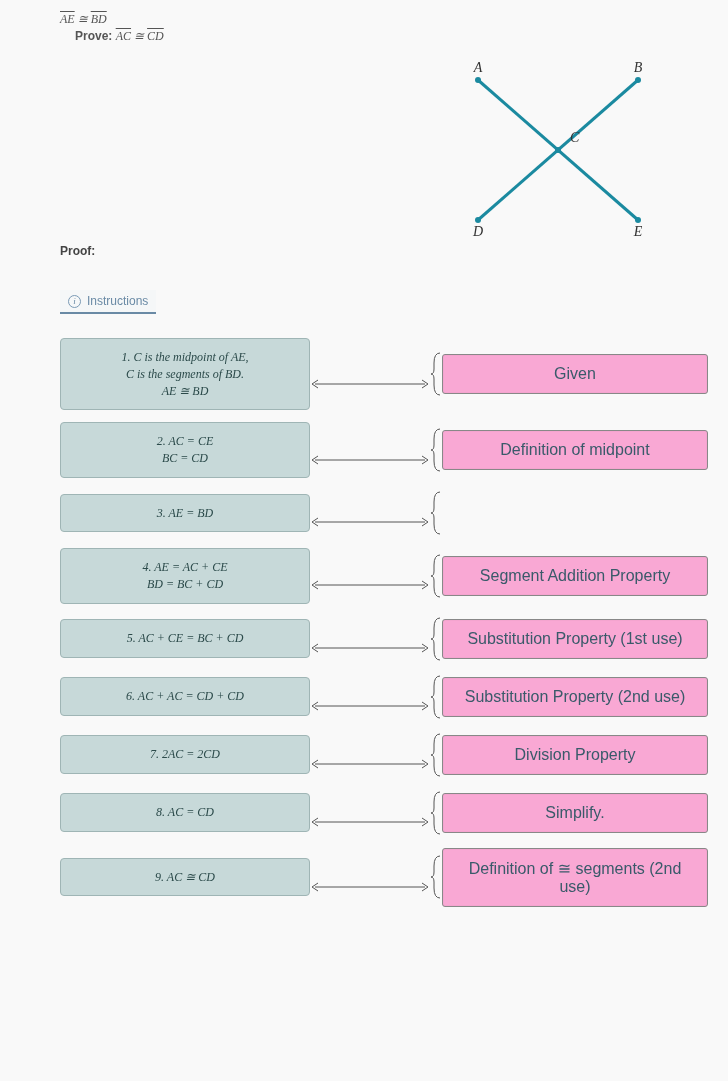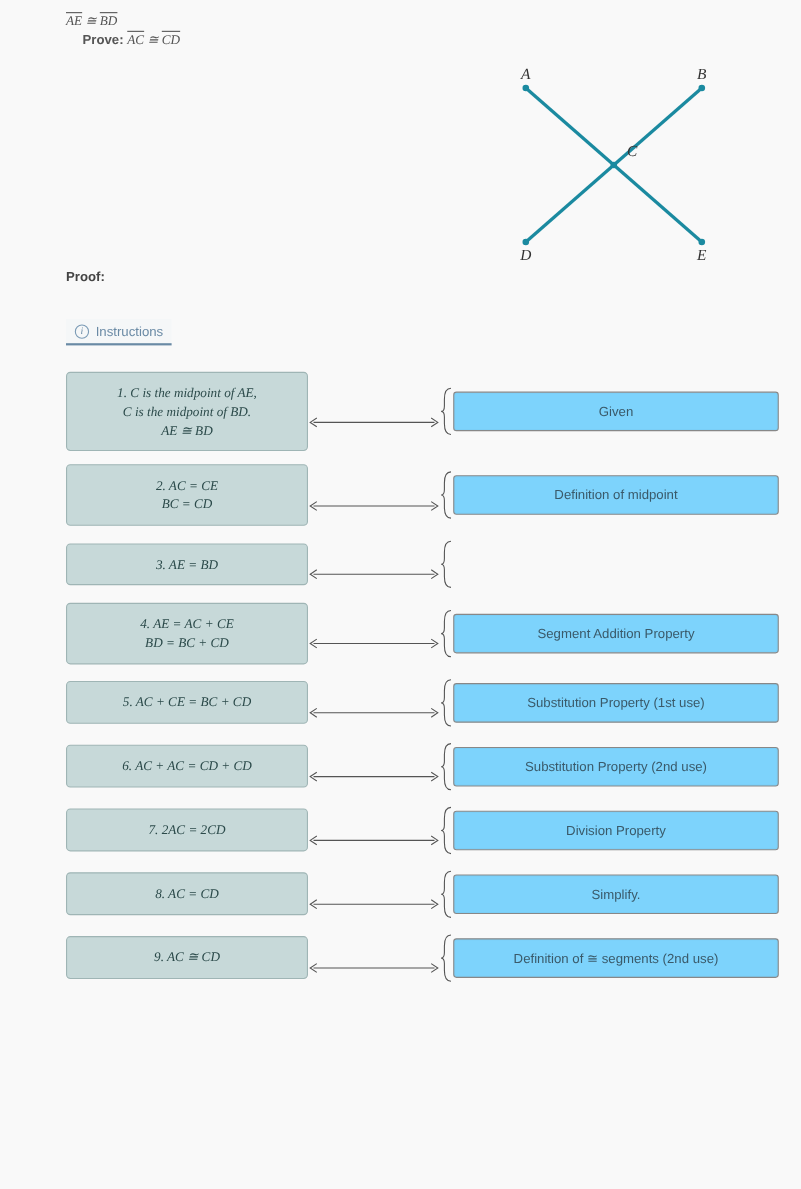--- a/index.html
+++ b/index.html
@@ -73,21 +73,21 @@
     font-family: serif;
     color: #6a8aa5;
   }
 
   .proof-rows { display: flex; flex-direction: column; gap: 12px; }
   .row {
     display: flex;
     align-items: center;
   }
   .statement-box {
-    width: 220px;
+    width: 250px;
     background: #c7d9d9;
     border: 1px solid #9fb5b5;
     border-radius: 4px;
     padding: 10px 8px;
     font-size: 12px;
     color: #2b4a4a;
     text-align: center;
     line-height: 1.4;
     font-family: "Times New Roman", serif;
     font-style: italic;
@@ -102,23 +102,23 @@
   .bracket {
     flex: 0 0 12px;
     height: 46px;
     position: relative;
   }
   .bracket svg { width: 12px; height: 100%; }
   .reason-box {
     flex: 1;
     border: 1px solid #888;
     border-radius: 3px;
-    background: #7dd3fc;
+    background: #f9a8d4;
     padding: 10px 8px;
-    font-size: 12px;
+    font-size: 16px;
     color: #3a5a6a;
     text-align: center;
     box-shadow: 0 0 0 1px rgba(0,0,0,0.02) inset;
   }
   .math { font-family: "Times New Roman", serif; font-style: italic; }
 </style>
 </head>
 <body>
 
 <div class="page">
@@ -160,21 +160,21 @@
 
   <div class="instructions">
     <span class="info-icon">i</span>
     <span>Instructions</span>
   </div>
 
   <div class="proof-rows">
       <div class="row">
         <div class="statement-box first">
           <div class="math">1. C is the midpoint of AE,</div>
-          <div class="math">C is the midpoint of BD.</div>
+          <div class="math">C is the segments of BD.</div>
           <div class="math">AE ≅ BD</div>
         </div>
         <div class="connector">
           <svg viewBox="0 0 120 20">
             <line x1="5" y1="10" x2="115" y2="10" stroke="#555" stroke-width="1"></line>
             <polyline points="8,6 2,10 8,14" fill="none" stroke="#555" stroke-width="1"></polyline>
             <polyline points="112,6 118,10 112,14" fill="none" stroke="#555" stroke-width="1"></polyline>
           </svg>
         </div>
         <div class="bracket"><svg viewBox="0 0 12 46">

